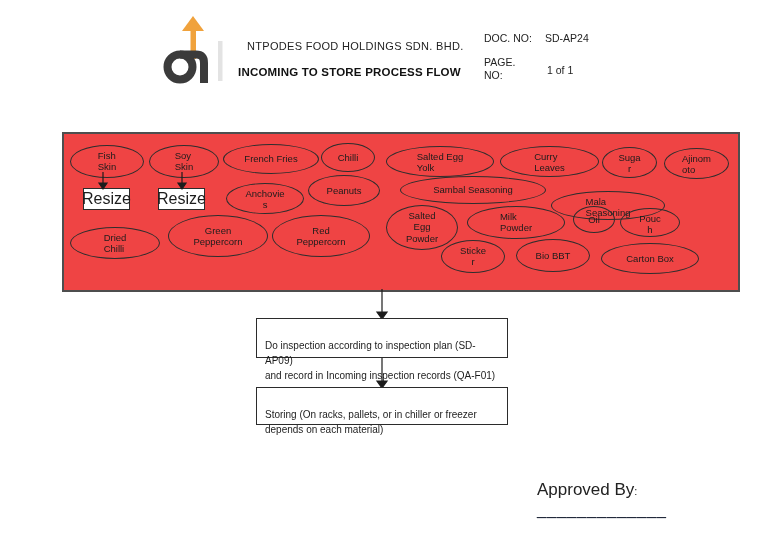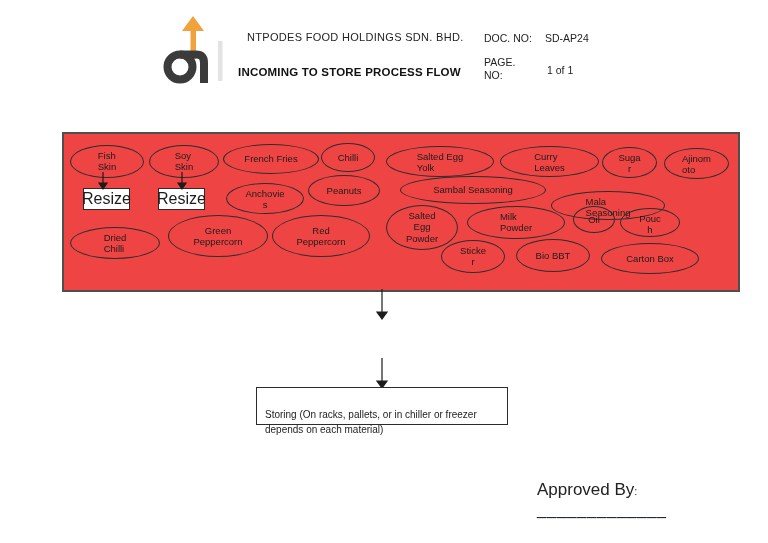--- a/index.html
+++ b/index.html
@@ -2,21 +2,21 @@
 <html><head>
 <meta charset="utf-8">
 <style>
   html,body{margin:0;padding:0;background:#ffffff;}
   .page{
     position:relative;width:768px;height:543px;background:#ffffff;
     font-family:"Liberation Sans",sans-serif;color:#1c1c1c;overflow:hidden;
   }
   .abs{position:absolute;}
   
-  .company{font-size:11px;letter-spacing:.3px;color:#232323;}
+  .company{font-size:11px;letter-spacing:.3px;color:#232323;margin-top:9px;}
   .doc-title{font-size:11.5px;font-weight:bold;letter-spacing:.2px;color:#111;}
   .meta{font-size:10.5px;color:#232323;white-space:pre-line;line-height:13px;}
   
   .materials-box{
     left:62px;top:132px;width:674px;height:156px;
     border:2px solid #4e4e4e;background:#ef4444;
   }
   .ellipse{
     position:absolute;border:1px solid #2e2e2e;border-radius:50%;
     display:flex;justify-content:center;align-items:center;
@@ -168,20 +168,24 @@
       <polygon points="99,183 107,183 103,189"></polygon>
       <line x1="182" y1="172" x2="182" y2="183"></line>
       <polygon points="178,183 186,183 182,189"></polygon>
       <line x1="382" y1="289" x2="382" y2="312"></line>
       <polygon points="377,312 387,312 382,319"></polygon>
       <line x1="382" y1="358" x2="382" y2="381"></line>
       <polygon points="377,381 387,381 382,388"></polygon>
     </g>
   </svg>
 
+  <div class="flowbox" style="left:256px;top:318px;width:252px;height:40px">
+    <span>Do inspection according to inspection plan (SD-AP09)
+and record in Incoming inspection records (QA-F01)</span>
+  </div>
 
   <div class="flowbox" style="left:256px;top:387px;width:252px;height:38px">
     <span>Storing (On racks, pallets, or in chiller or freezer
 depends on each material)</span>
   </div>
 
   <div class="abs approved" style="left:537px;top:480px">
     <span>Approved By</span><span class="colon">:</span>
     <span class="blank">_____________</span>
   </div>

